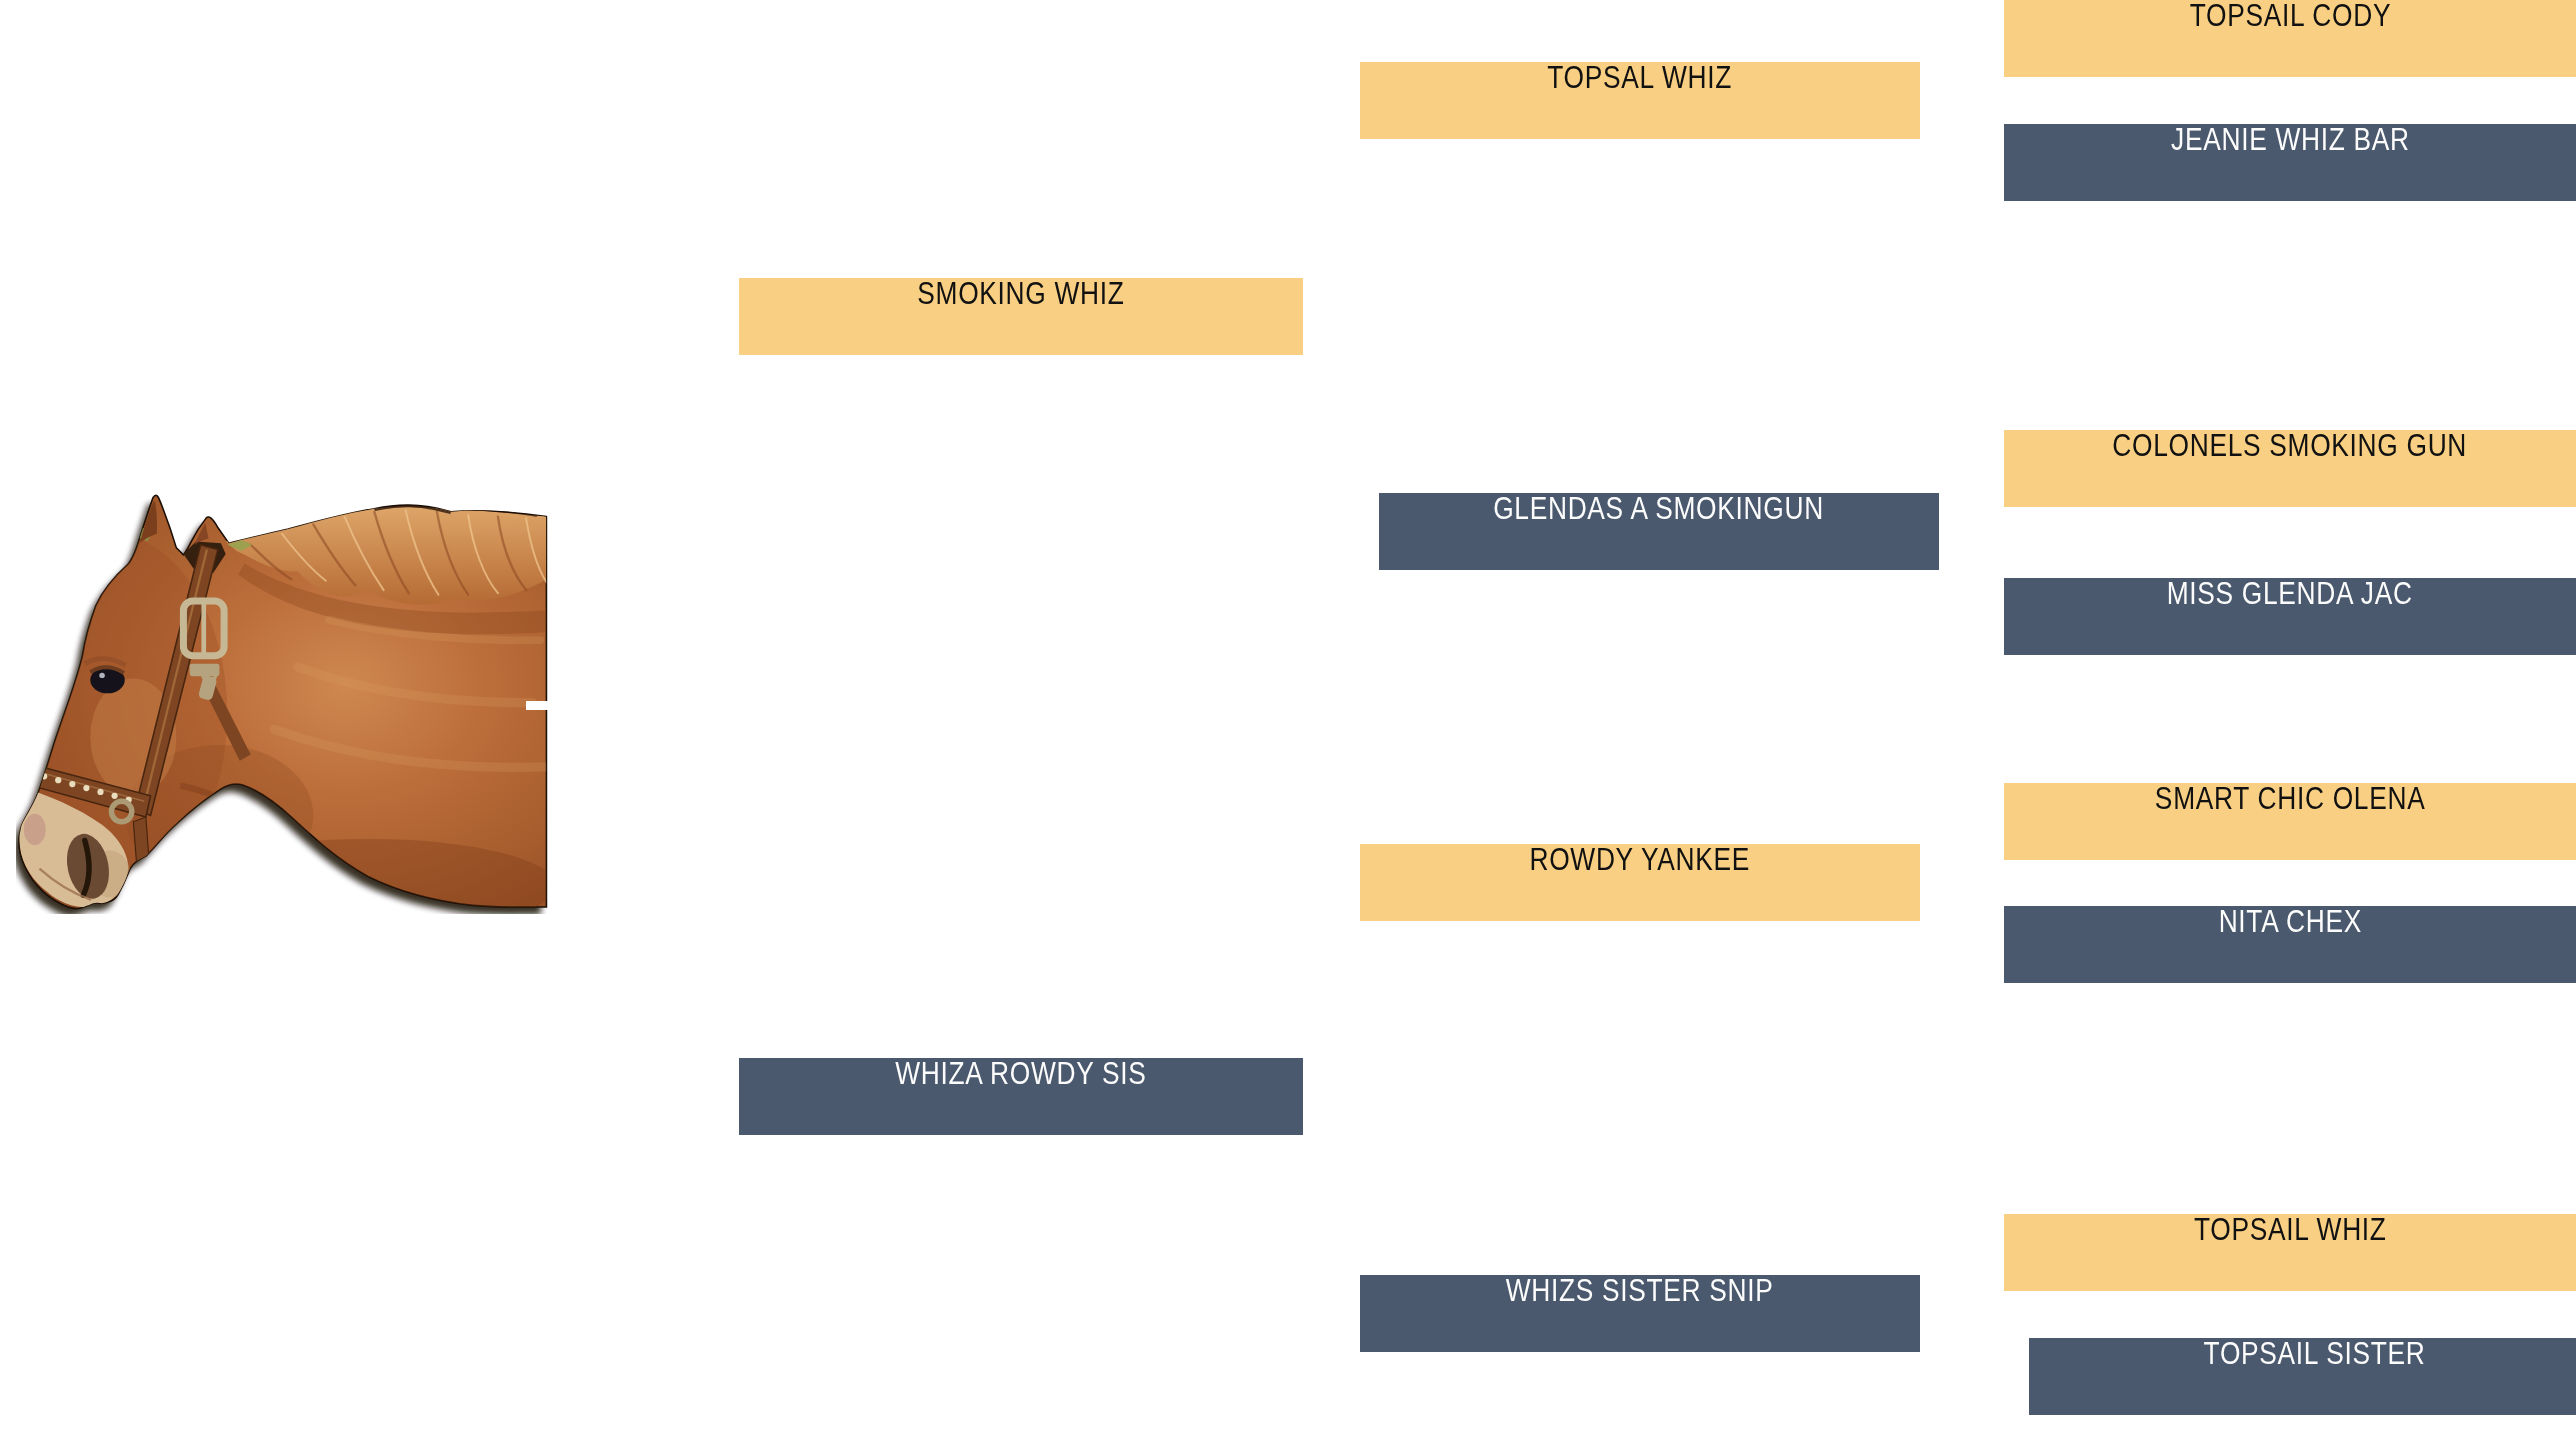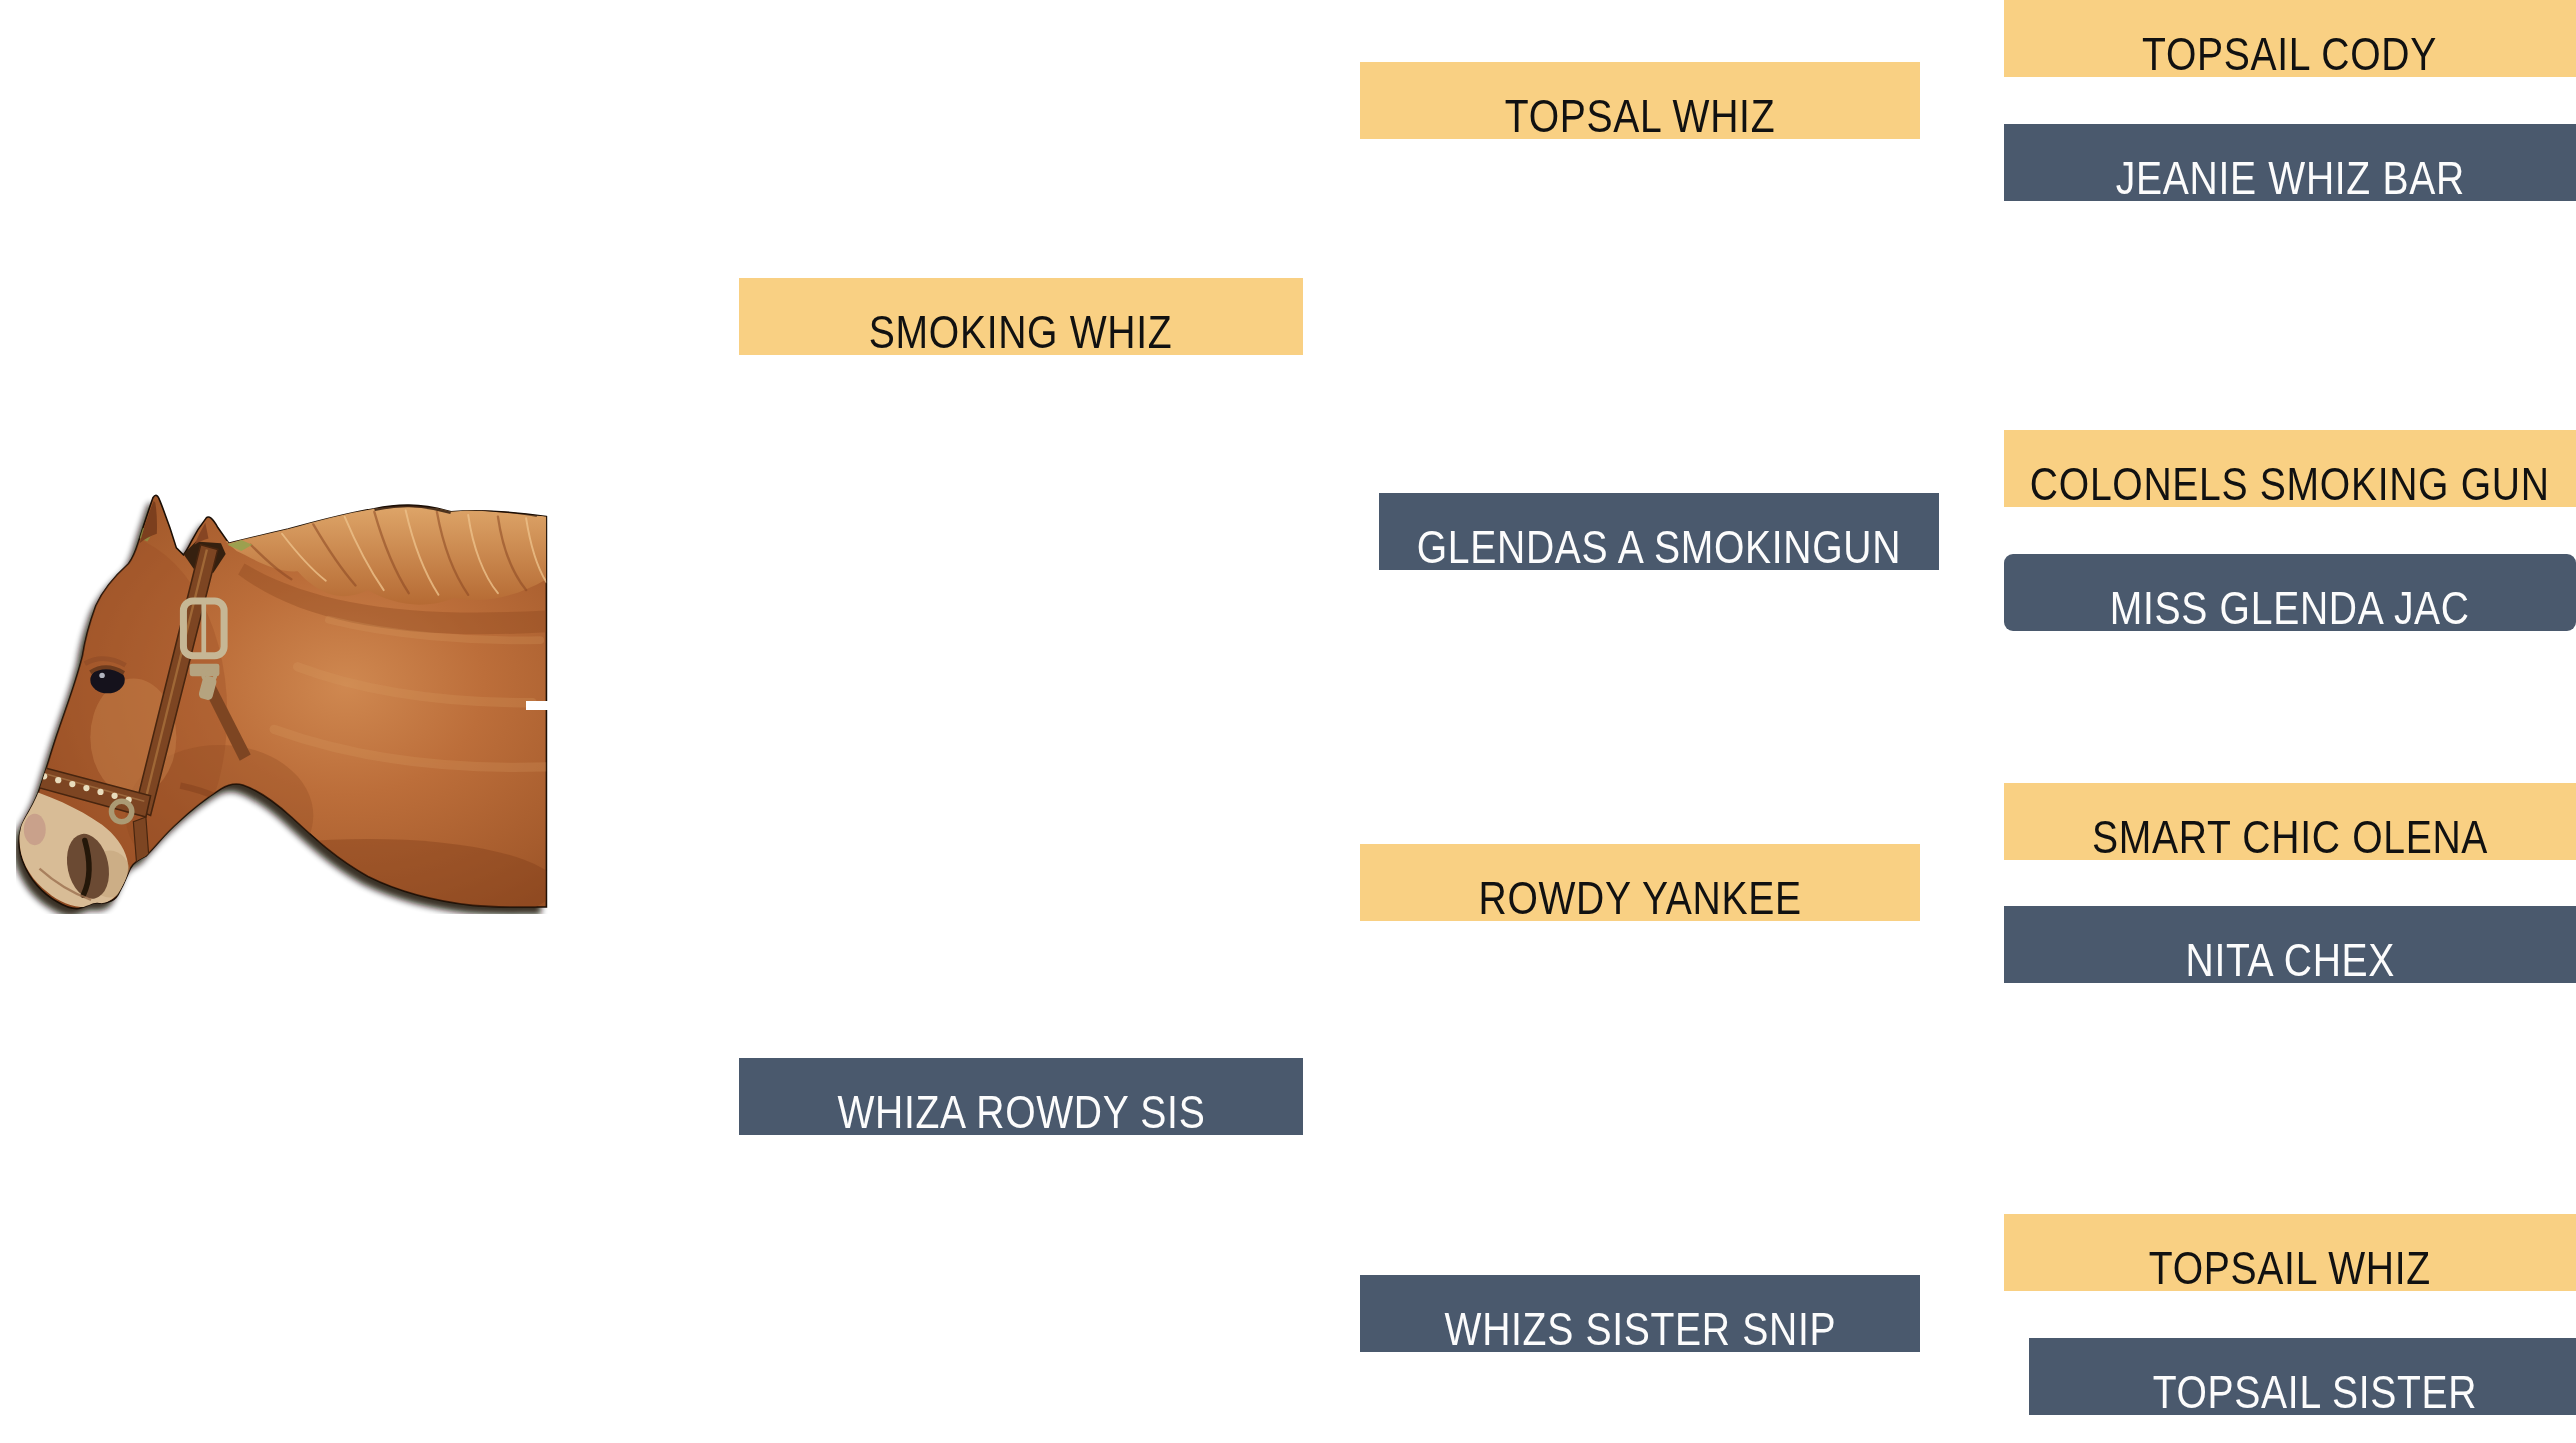--- a/index.html
+++ b/index.html
@@ -15,23 +15,23 @@
     --sire-text: #111111;
     --dam-text: #FCFCFC;
   }
   .stage { position: relative; width: 2576px; height: 1444px; }
 
   
   .node {
     position: absolute;
     height: 77px;
     display: flex;
-    align-items: flex-end;
+    align-items: flex-start;
     justify-content: center;
-    font-size: 46px;
+    font-size: 31px;
     line-height: 1;
     white-space: nowrap;
     z-index: 3;
   }
   .node > span {
     display: inline-block;
     transform: scaleX(0.85);
     transform-origin: center;
     letter-spacing: 0.8px;
   }
@@ -48,21 +48,21 @@
   .b-topsal  { top: 62px; }
   .b-glendas { top: 493px; margin-left: 19px; }
   .b-rowdy   { top: 844px; }
   .b-whizs   { top: 1275px; }
 
   
   .g3 { left: 2004px; width: 572px; }
   .b-cody    { top: 0px; }
   .b-jeanie  { top: 124px; }
   .b-colonels{ top: 430px; }
-  .b-glenda-jac { top: 554px; border-radius: 9px; }
+  .b-glenda-jac { top: 578px; }
   .b-smart   { top: 783px; }
   .b-nita    { top: 906px; }
   .b-topsail-whiz { top: 1214px; }
   .b-topsail-sister { top: 1338px; margin-left: 25px; }
 
   
   .horse-figure {
     position: absolute;
     left: 15.7px; top: 479px;
     width: 532px; height: 435px;

